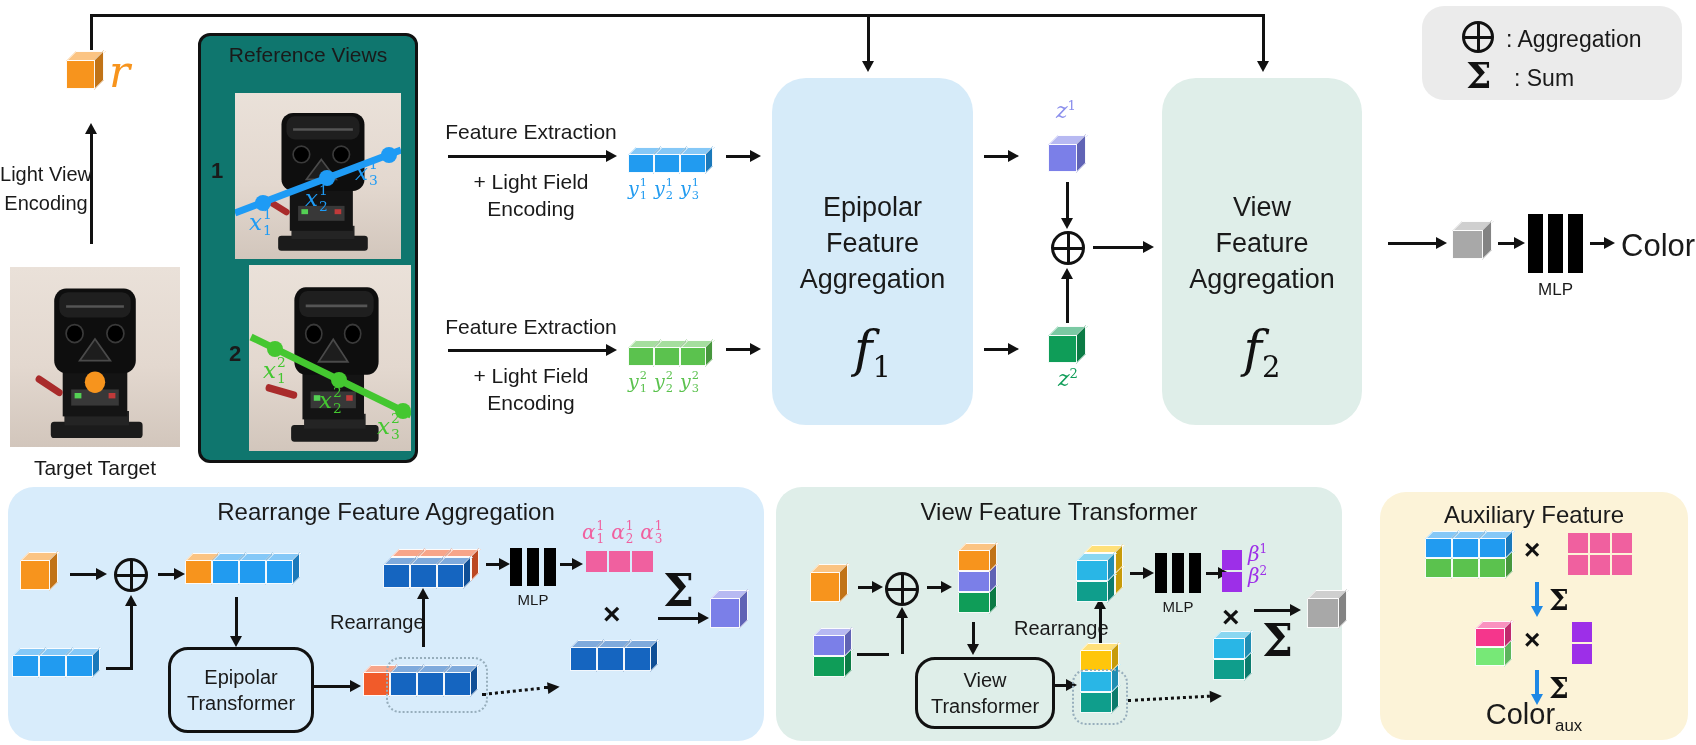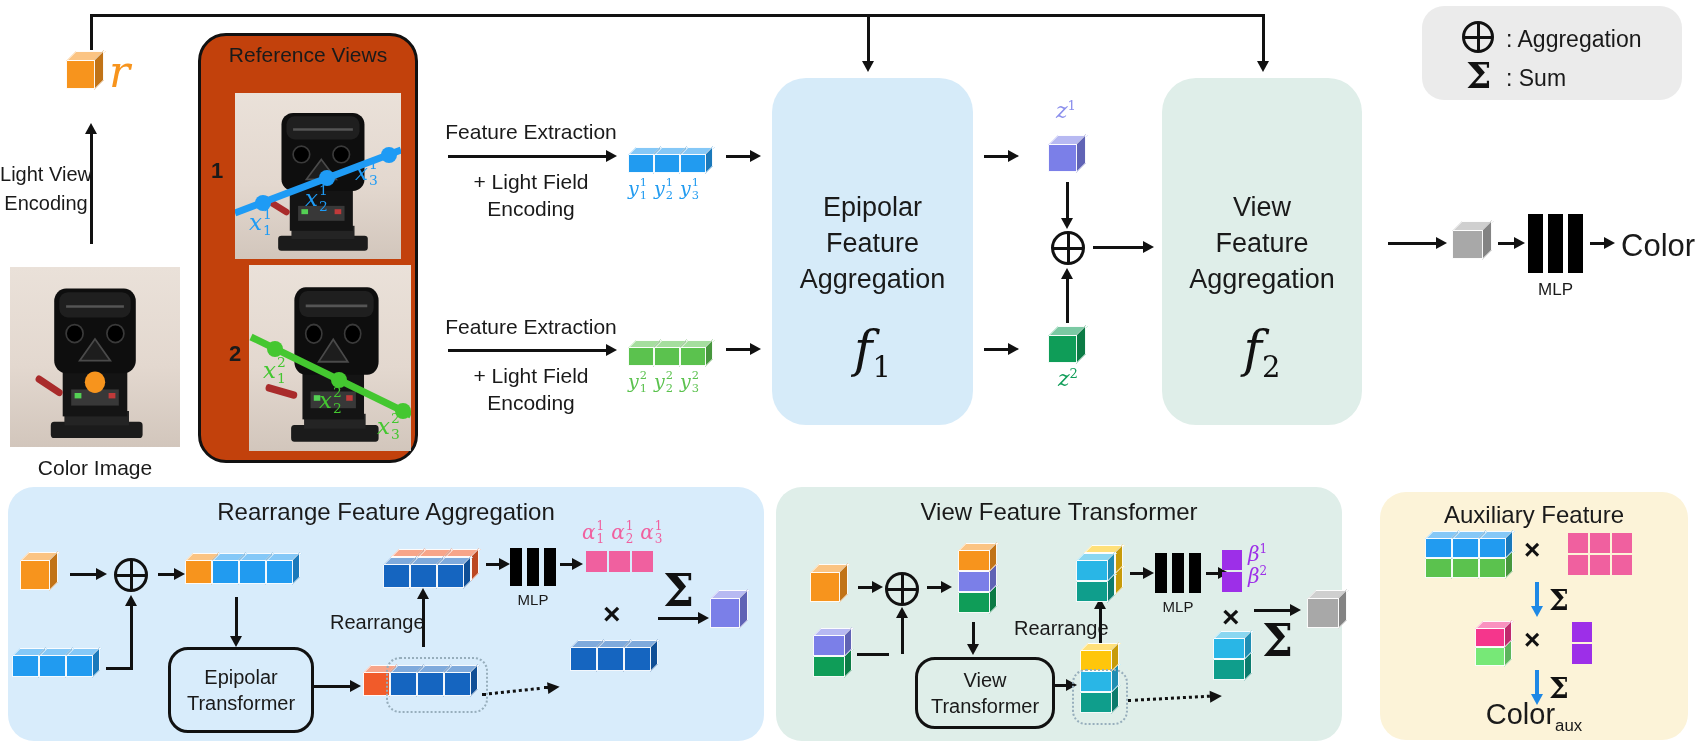--- a/index.html
+++ b/index.html
@@ -56,21 +56,21 @@
   .bigbox .fn { margin-top:22px; font-family:"DejaVu Serif", serif; font-style:italic; font-size:50px; color:#111; }
   .panel { position:absolute; border-radius:26px; }
   .ptitle { position:absolute; left:0; top:11px; width:100%; text-align:center; font-size:24px; color:#1a1a1a; }
   .tfbox { position:absolute; border:3.5px solid #111; border-radius:20px; display:flex; flex-direction:column;
            align-items:center; justify-content:center; font-size:20px; line-height:1.3; color:#1a1a1a; }
   .mlp { position:absolute; }
   .mlp .bars { display:flex; }
   .mlp .bar { background:#000; }
   .mlp .lbl { text-align:center; color:#1a1a1a; }
   .photo { position:absolute; background:linear-gradient(180deg,#EAE1D9 0%,#E3D8CF 55%,#D2C6BC 100%); overflow:hidden; }
-  .refbox { position:absolute; border:3px solid #111; border-radius:28px; background:#c2410c; }
+  .refbox { position:absolute; border:3px solid #111; border-radius:12px; background:#0f766e; }
   .legend { position:absolute; background:#EBEBEB; border-radius:22px; }
 </style>
 </head>
 <body>
 
 <div id="canvas">
 
   <div class="ln" style="left:90px;top:14px;width:3px;height:36px"></div>
   <div class="ln" style="left:90px;top:14px;width:1175px;height:3px"></div>
   <div class="arr v down" style="left:867px;top:14px;height:47px"></div>
@@ -96,21 +96,21 @@
       <rect x="26" y="12" width="48" height="47" rx="7" fill="#0e0e0e"></rect>
       <rect x="29" y="14" width="42" height="14" rx="5" fill="#1f1f1f"></rect>
       <path d="M33 22 h34" stroke="#555" stroke-width="1.4" fill="none"></path>
       <circle cx="38" cy="37" r="5" fill="#000" stroke="#3a3a3a"></circle>
         <circle cx="62" cy="37" r="5" fill="#000" stroke="#3a3a3a"></circle>
       <path d="M50 40 l9 12 h-18 z" fill="#1d1d1d" stroke="#4a4a4a" stroke-width="1"></path>
       <rect x="14" y="64" width="18" height="4" rx="2" fill="#A92B2B" transform="rotate(32 23 66)"></rect>
       <circle cx="50" cy="64" r="6" fill="#F7941D"></circle>
     </svg>
   </div>
-  <div class="t ctr" style="left:10px;top:456px;width:170px;font-size:21px"><span>Color Image</span></div>
+  <div class="t ctr" style="left:10px;top:456px;width:170px;font-size:21px"><span>Target Target</span></div>
 
   <div class="refbox" style="left:198px;top:33px;width:214px;height:424px">
     <div class="t ctr" style="left:0;top:7px;width:100%;font-size:21px"><span>Reference Views</span></div>
 
     <div class="t" style="left:10px;top:122px;font-size:22px;font-weight:bold"><span>1</span></div>
     <div class="photo" style="left:34px;top:57px;width:166px;height:166px">
       <svg width="166" height="166" viewBox="0 0 100 100" preserveAspectRatio="none">
         <rect x="26" y="86" width="54" height="9" rx="2" fill="#1b1b1b"></rect>
         <rect x="34" y="80" width="38" height="8" fill="#242424"></rect>
         <rect x="33" y="56" width="38" height="27" fill="#141414"></rect>
@@ -277,21 +277,21 @@
     </div>
     <div class="lbl" style="font-size:17px;margin-top:7px">MLP</div>
   </div>
   <div class="arr h" style="left:1590px;top:242px;width:14px"></div>
   <div class="t" style="left:1621px;top:228px;font-size:31px"><span>Color</span></div>
 
   <div class="legend" style="left:1422px;top:6px;width:260px;height:94px">
     <div class="oplus" style="left:40px;top:15px;width:32px;height:32px"></div>
     <div class="t" style="left:84px;top:20px;font-size:23px"><span>: Aggregation</span></div>
     <div class="t sigma" style="left:44px;top:48px;font-size:36px"><span>Σ</span></div>
-    <div class="t" style="left:84px;top:59px;font-size:23px"><span>: Sum</span></div>
+    <div class="t" style="left:92px;top:59px;font-size:23px"><span>: Sum</span></div>
   </div>
 
   <div class="panel" style="left:8px;top:487px;width:756px;height:254px;background:#D8ECFB">
     <div class="ptitle">Rearrange Feature Aggregation</div>
 
     <div class="cube" style="left:10px;top:64px;width:42px;height:42px;--d:9px">
       <i class="cb" style="--c:#F7941D;left:2px;top:9px;width:30px;height:30px"></i>
     </div>
     <div class="arr h" style="left:62px;top:86px;width:26px"></div>
     <div class="oplus" style="left:106px;top:71px;width:34px;height:34px"></div>

